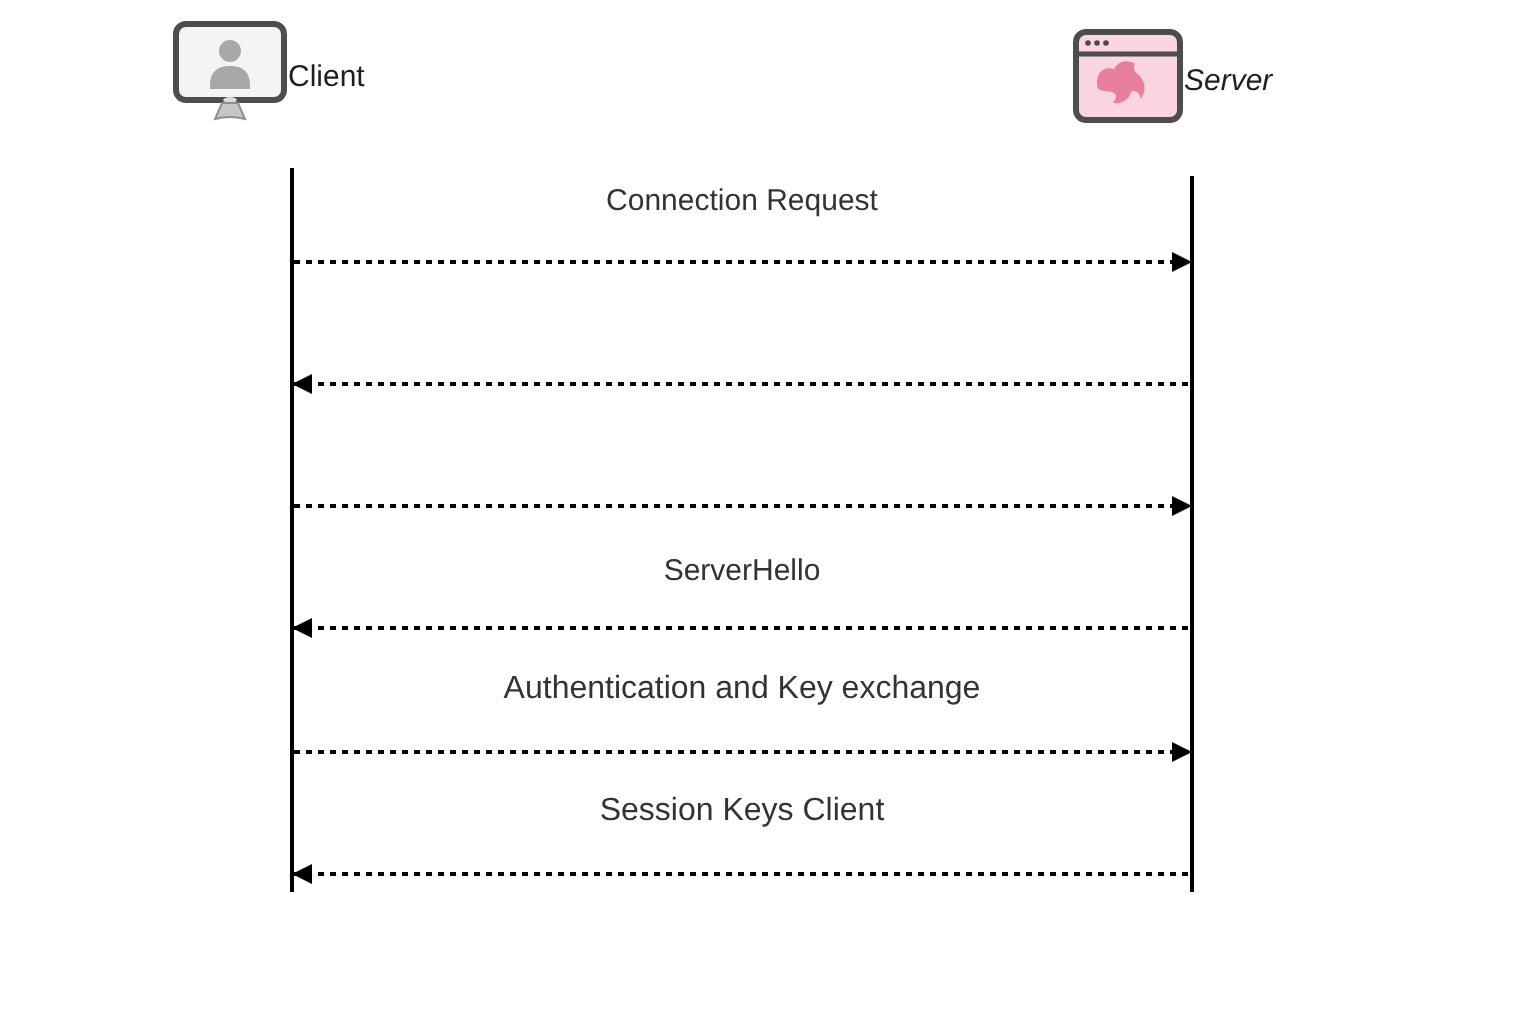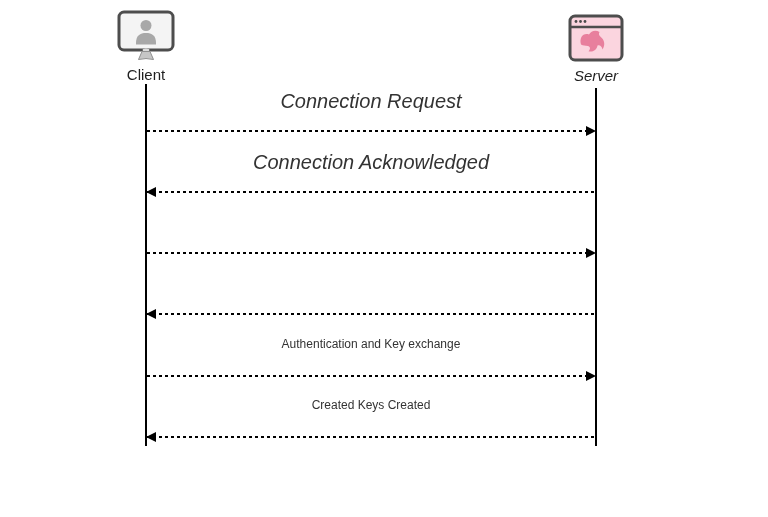--- a/index.html
+++ b/index.html
@@ -12,21 +12,21 @@
     width: 768px;
     height: 517px;
     background: #ffffff;
     font-family: "Liberation Sans", sans-serif;
     overflow: hidden;
   }
   .actor {
     position: absolute;
     width: 120px;
     display: flex;
-    flex-direction: column;
+    flex-direction: row;
     align-items: center;
   }
   .actor-client { left: 86px; top: 10px; }
   .actor-server { left: 536px; top: 14px; font-style: italic; }
   .actor-label {
     margin-top: 4px;
     font-size: 15px;
     color: #1f1f1f;
     line-height: 17px;
   }
@@ -37,22 +37,22 @@
   }
   .lifeline-client { left: 145px; top: 84px; height: 362px; }
   .lifeline-server { left: 595px; top: 88px; height: 358px; }
   .msg-label {
     position: absolute;
     left: 147px;
     width: 448px;
     text-align: center;
     color: #333333;
   }
-  .msg-label.big   { font-size: 20px; line-height: 18px; font-style: italic; }
-  .msg-label.small { font-size: 12px; line-height: 15px; }
+  .msg-label.big   { font-size: 15px; line-height: 18px; }
+  .msg-label.small { font-size: 16px; line-height: 15px; }
   .arrow {
     position: absolute;
     left: 147px;
     width: 448px;
     height: 2px;
     background: repeating-linear-gradient(90deg, #000 0 3px, transparent 3px 6px);
   }
   .arrowhead {
     position: absolute;
     top: -4px;
@@ -102,36 +102,36 @@
   </div>
 
   <div class="lifeline lifeline-client"></div>
   <div class="lifeline lifeline-server"></div>
 
   <div class="msg-label big" style="top:92px">Connection Request</div>
   <div class="arrow dir-right" style="top:130px">
     <i class="arrowhead"></i>
   </div>
 
-  <div class="msg-label big" style="top:153px">Connection Acknowledged</div>
   <div class="arrow dir-left" style="top:191px">
     <i class="arrowhead"></i>
   </div>
 
   <div class="arrow dir-right" style="top:252px">
     <i class="arrowhead"></i>
   </div>
 
+  <div class="msg-label big" style="top:277px">ServerHello</div>
   <div class="arrow dir-left" style="top:313px">
     <i class="arrowhead"></i>
   </div>
 
   <div class="msg-label small" style="top:337px">Authentication and Key exchange</div>
   <div class="arrow dir-right" style="top:375px">
     <i class="arrowhead"></i>
   </div>
 
-  <div class="msg-label small" style="top:398px">Created Keys Created</div>
+  <div class="msg-label small" style="top:398px">Session Keys Client</div>
   <div class="arrow dir-left" style="top:436px">
     <i class="arrowhead"></i>
   </div>
 
 </div>
 
 </body></html>

